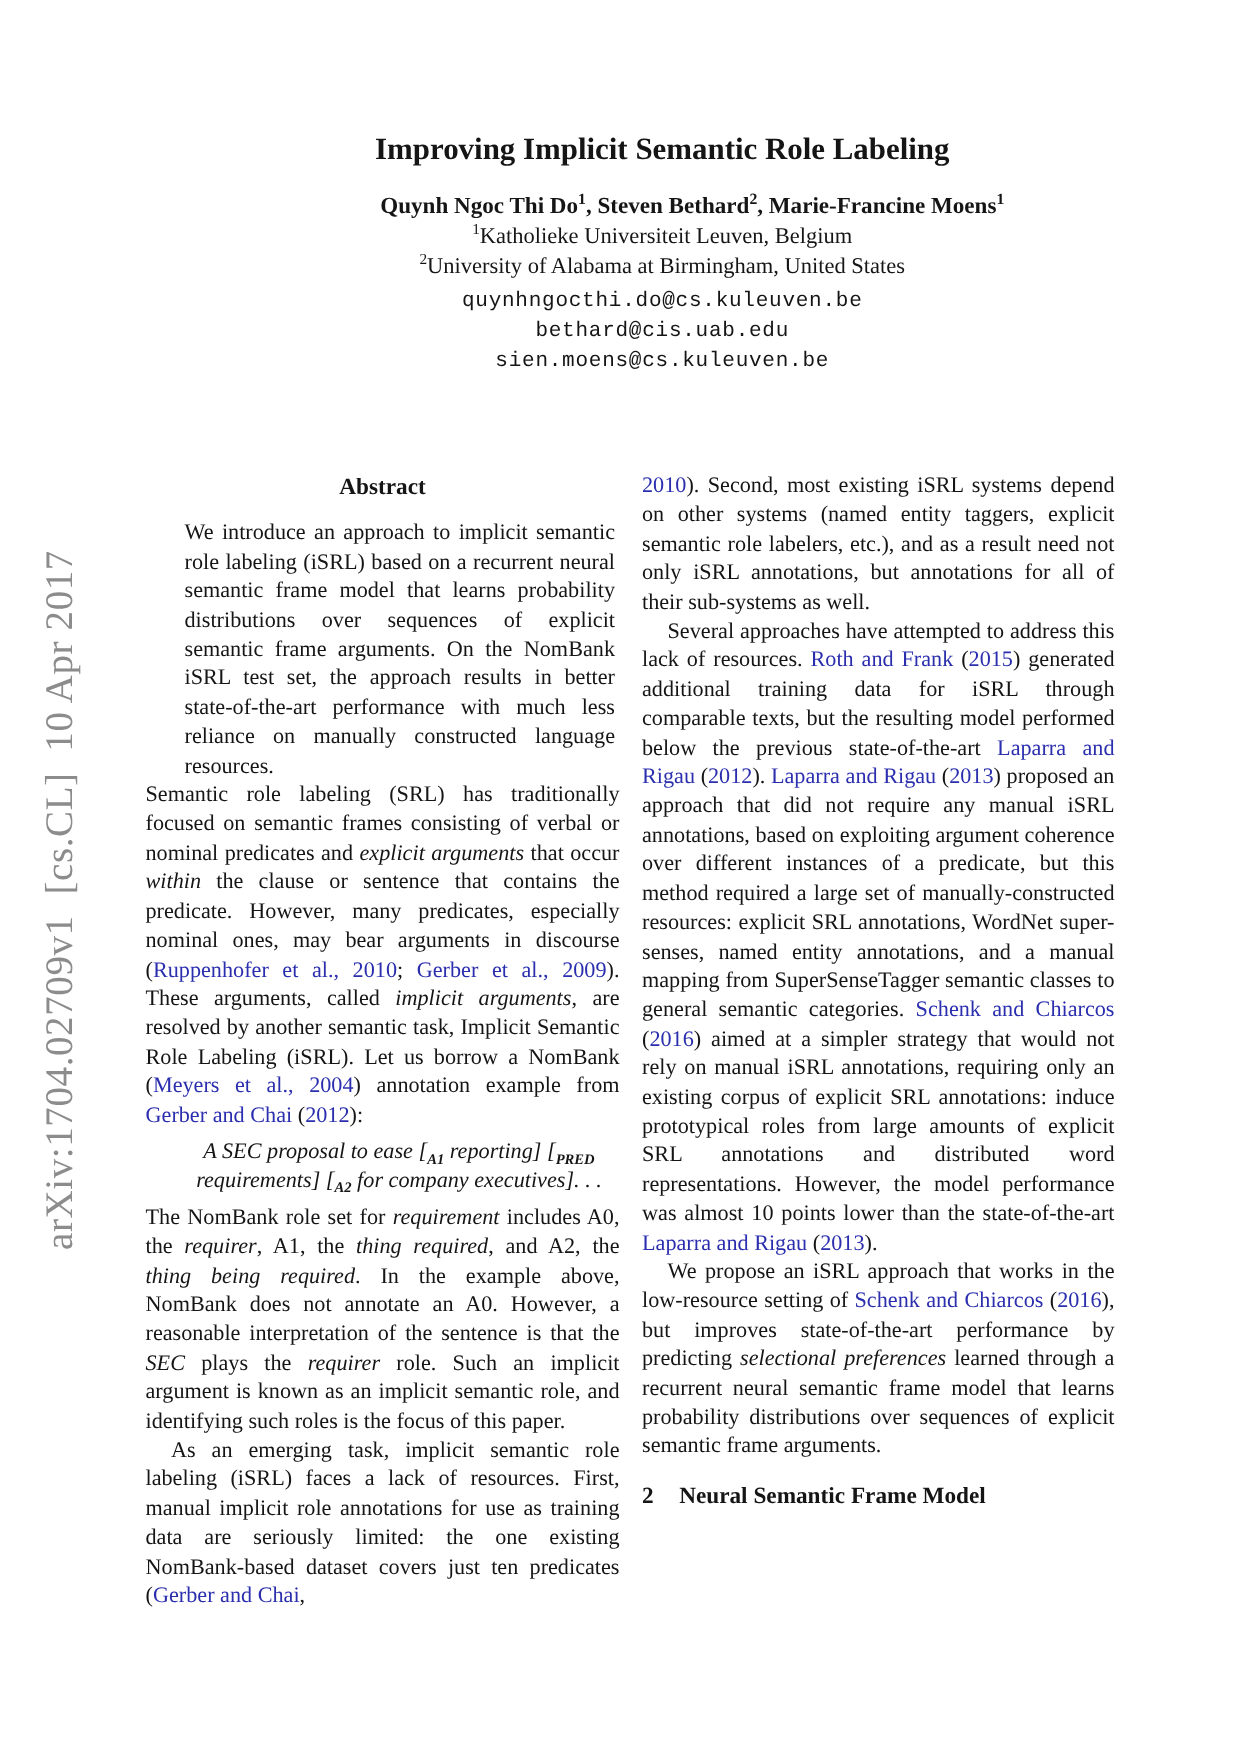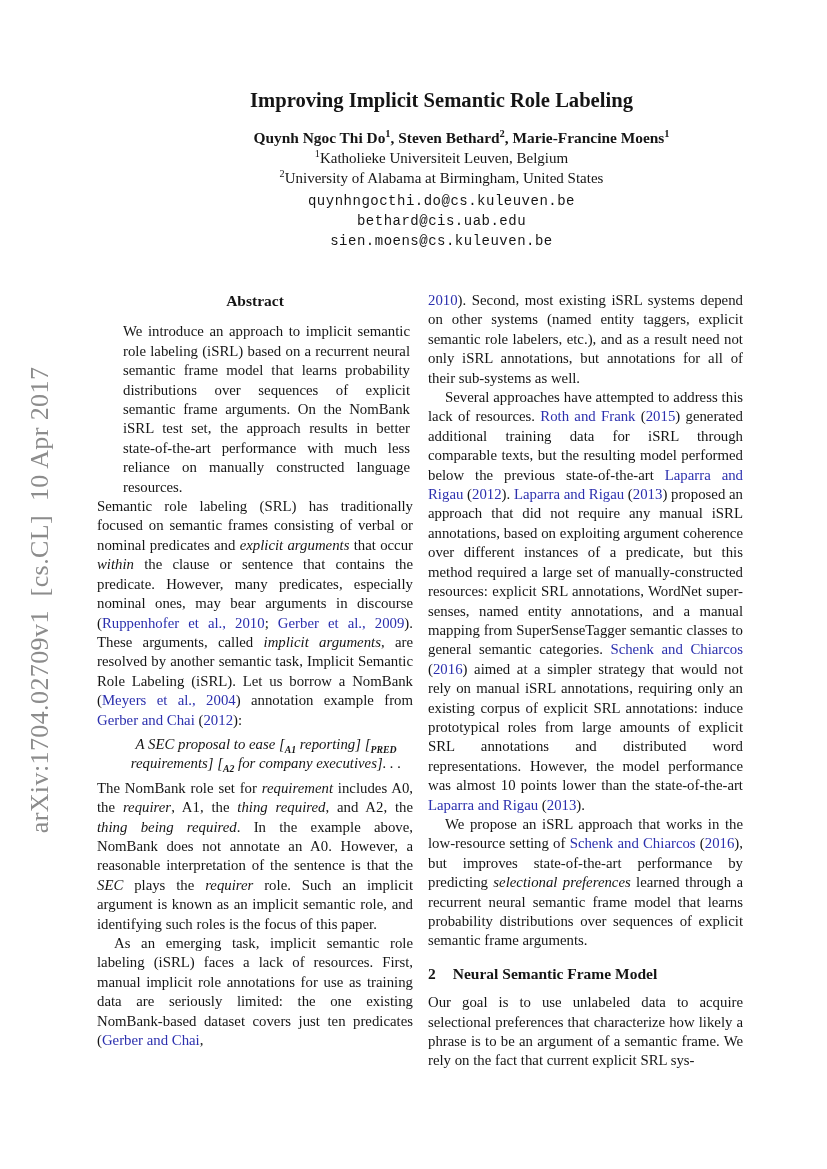--- a/index.html
+++ b/index.html
@@ -44,21 +44,21 @@
   .affil { font-size: 15px; line-height: 20px; }
   .emails { margin-top: 3px; }
   .email-line {
     font-family: "Liberation Mono", "DejaVu Sans Mono", monospace;
     font-size: 14px;
     line-height: 20px;
     letter-spacing: 0.5px;
   }
   .col {
     position: absolute;
-    top: 291px;
+    top: 315px;
     font-size: 14.8px;
     line-height: 19.4px;
     text-align: justify;
   }
   .col-left  { left: 97px;  width: 316px; }
   .col-right { left: 428px; width: 315px; }
   .abstract-head {
     text-align: center;
     font-weight: bold;
     font-size: 15.5px;
@@ -122,16 +122,15 @@
 
   <div class="col col-right">
     <p><span class="r-l">2010</span><span>). Second, most existing iSRL systems depend on other systems (named entity taggers, explicit semantic role labelers, etc.), and as a result need not only iSRL annotations, but annotations for all of their sub-systems as well.</span></p>
     <p class="indent"><span>Several approaches have attempted to address this lack of resources. </span><span class="r-l">Roth and Frank</span><span> (</span><span class="r-l">2015</span><span>) generated additional training data for iSRL through comparable texts, but the resulting model performed below the previous state-of-the-art </span><span class="r-l">Laparra and Rigau</span><span> (</span><span class="r-l">2012</span><span>). </span><span class="r-l">Laparra and Rigau</span><span> (</span><span class="r-l">2013</span><span>) proposed an approach that did not require any manual iSRL annotations, based on exploiting argument coherence over different instances of a predicate, but this method required a large set of manually-constructed resources: explicit SRL annotations, WordNet super-senses, named entity annotations, and a manual mapping from SuperSenseTagger semantic classes to general semantic categories. </span><span class="r-l">Schenk and Chiarcos</span><span> (</span><span class="r-l">2016</span><span>) aimed at a simpler strategy that would not rely on manual iSRL annotations, requiring only an existing corpus of explicit SRL annotations: induce prototypical roles from large amounts of explicit SRL annotations and distributed word representations. However, the model performance was almost 10 points lower than the state-of-the-art </span><span class="r-l">Laparra and Rigau</span><span> (</span><span class="r-l">2013</span><span>).</span></p>
     <p class="indent"><span>We propose an iSRL approach that works in the low-resource setting of </span><span class="r-l">Schenk and Chiarcos</span><span> (</span><span class="r-l">2016</span><span>), but improves state-of-the-art performance by predicting </span><span class="r-i">selectional preferences</span><span> learned through a recurrent neural semantic frame model that learns probability distributions over sequences of explicit semantic frame arguments.</span></p>
 
     <h2 class="section">
       <span class="secnum">2</span><span>Neural Semantic Frame Model</span>
     </h2>
 
-    <p><span>Our goal is to use unlabeled data to acquire selectional preferences that characterize how likely a phrase is to be an argument of a semantic frame. We rely on the fact that current explicit SRL sys-</span></p>
   </div>
 
 </div>
 
 </body></html>

